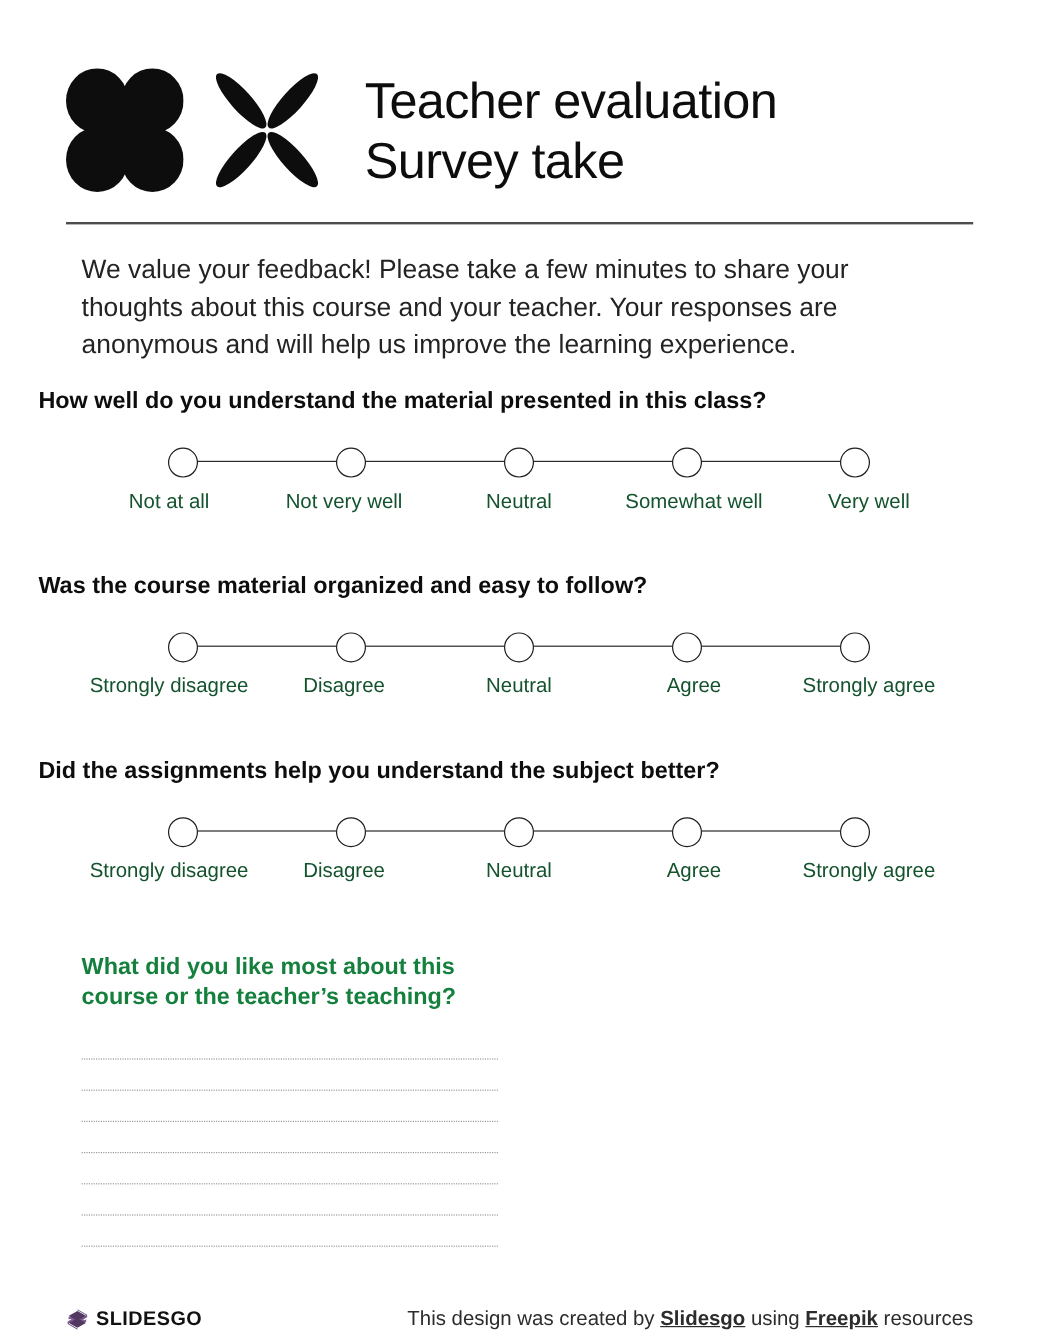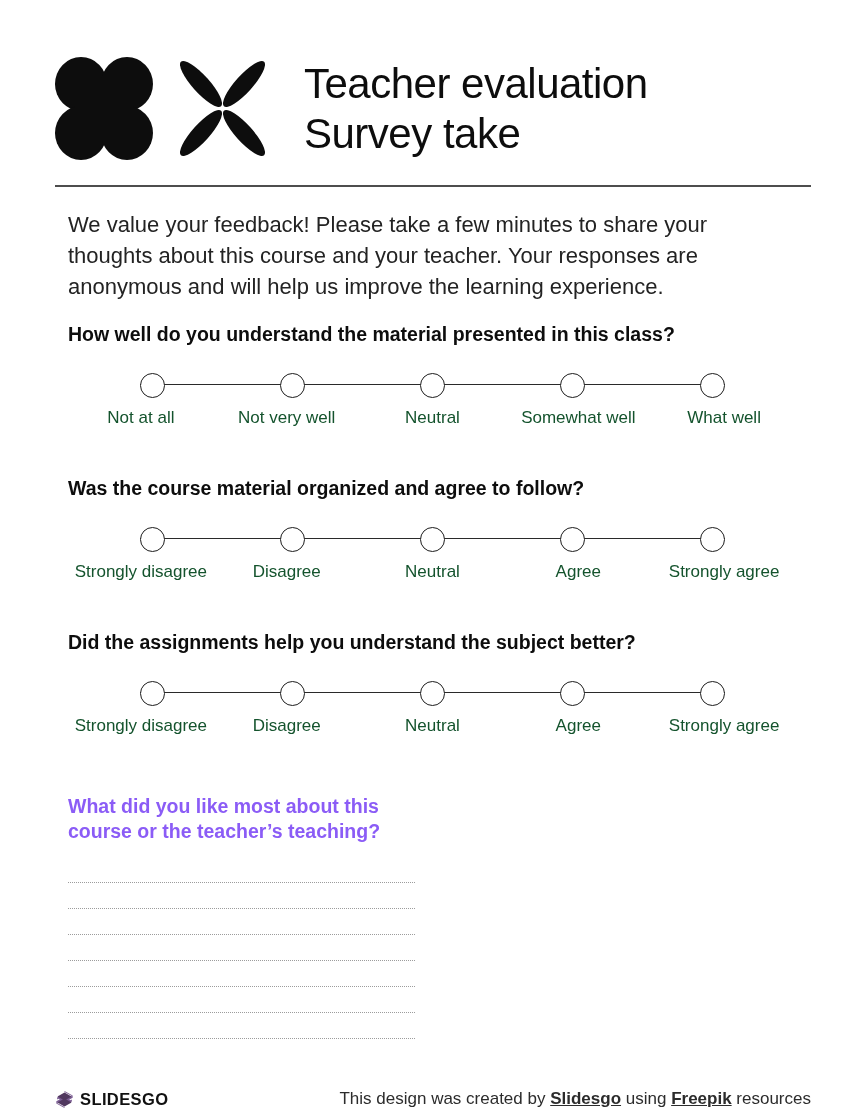--- a/index.html
+++ b/index.html
@@ -74,21 +74,21 @@
     color: #232323;
   }
 
   
   .scale-block { position: absolute; left: 0; width: 865px; }
   .q1 { top: 322px; }
   .q2 { top: 476px; }
   .q3 { top: 630px; }
 
   .q-title {
-    margin-left: 68px;
+    margin-left: 32px;
     width: 730px;
     font-size: 19.5px;
     font-weight: 700;
     color: #0d0d0d;
     line-height: 1.25;
   }
 
   .scale {
     position: relative;
     margin-top: 26px;
@@ -141,21 +141,21 @@
     left: 68px;
     top: 794px;
     width: 744px;
     display: flex;
     gap: 50px;
   }
   .open-col { width: 347px; }
   .open-title {
     font-size: 19.5px;
     font-weight: 700;
-    color: #8b5cf6;
+    color: #15803d;
     line-height: 1.3;
     min-height: 52px;
   }
   .lines { margin-top: 36px; }
   .dot-line {
     height: 1px;
     border-top: 1.4px dotted #9c9c9c;
     margin-bottom: 24px;
   }
   .dot-line:last-child { margin-bottom: 0; }
@@ -239,26 +239,26 @@
         <span class="scale-dot"></span>
         <span class="scale-dot"></span>
         <span class="scale-dot"></span>
       </div>
     </div>
     <div class="scale-labels">
       <div class="scale-label">Not at all</div>
       <div class="scale-label">Not very well</div>
       <div class="scale-label">Neutral</div>
       <div class="scale-label">Somewhat well</div>
-      <div class="scale-label">What well</div>
+      <div class="scale-label">Very well</div>
     </div>
   </div>
 
   <div class="scale-block q2">
-    <div class="q-title">Was the course material organized and agree to follow?</div>
+    <div class="q-title">Was the course material organized and easy to follow?</div>
     <div class="scale">
       <div class="scale-track"></div>
       <div class="scale-dots">
         <span class="scale-dot"></span>
         <span class="scale-dot"></span>
         <span class="scale-dot"></span>
         <span class="scale-dot"></span>
         <span class="scale-dot"></span>
       </div>
     </div>

